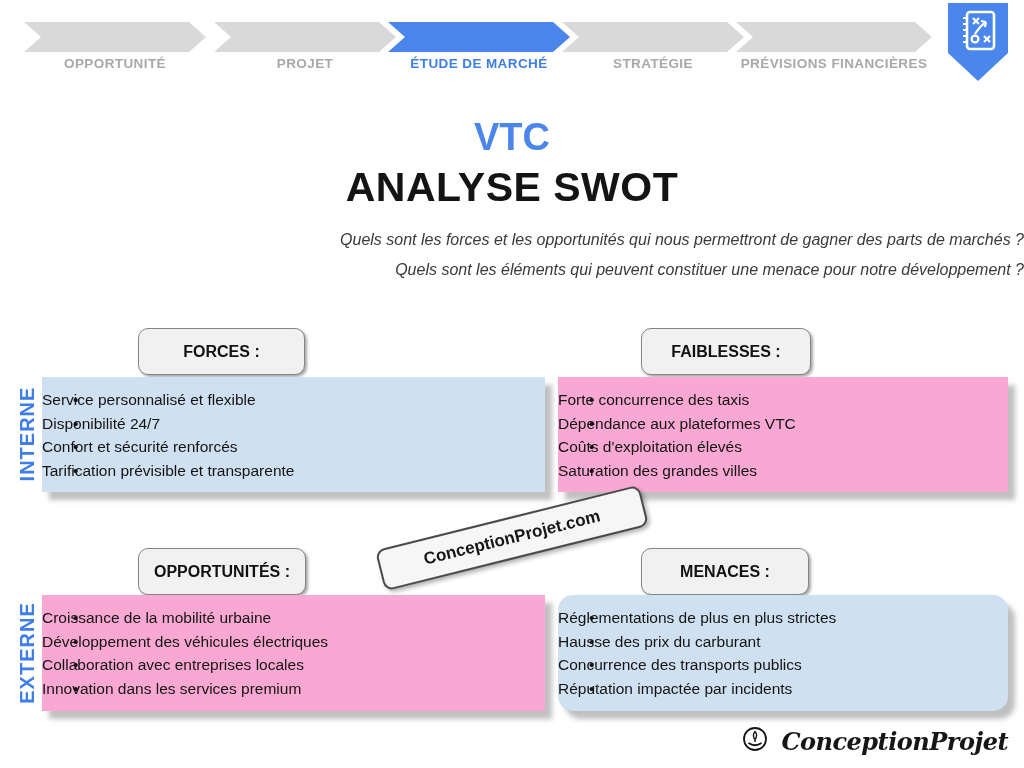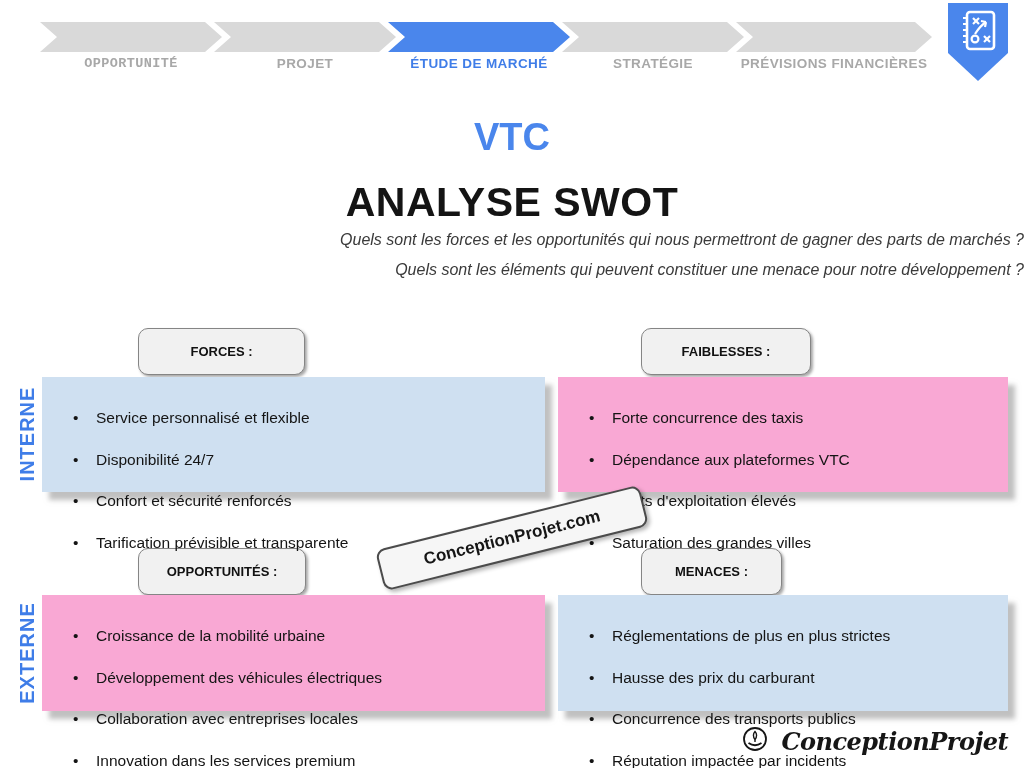--- a/index.html
+++ b/index.html
@@ -8,62 +8,62 @@
   .slide { position:relative; width:1024px; height:768px; background:#ffffff; overflow:hidden; }
 
   
   .chevron { position:absolute; top:22px; height:30px; background:#d9d9d9;
     clip-path:polygon(0 0, calc(100% - 17px) 0, 100% 50%, calc(100% - 17px) 100%, 0 100%, 17px 50%); }
   .chevron.active { background:#4a86ec; }
   .step-label { position:absolute; top:56px; text-align:center; font-size:13.5px; font-weight:bold;
     color:#a8a8a8; letter-spacing:0.4px; white-space:nowrap; }
   .step-label.active { color:#3f7de8; }
 
-  .c1 { left:40px;  width:182px;font-family:Liberation Mono, monospace; }
+  .c1 { left:24px;  width:182px; }
   .c2 { left:214px; width:182px; }
   .c3 { left:388px; width:182px; }
   .c4 { left:562px; width:182px; }
   .c5 { left:736px; width:196px; }
 
   
   .ribbon { position:absolute; left:948px; top:3px; width:60px; height:78px; background:#4a86ec;
     clip-path:polygon(0 0, 100% 0, 100% 64%, 50% 100%, 0 64%); display:flex; justify-content:center; }
   .ribbon svg { margin-top:7px; }
 
   
   .title-project { position:absolute; top:116px; left:0; width:100%; text-align:center;
     font-size:38px; font-weight:bold; color:#4a86ec; }
   .title-main { position:absolute; top:164px; left:0; width:100%; text-align:center;
-    font-size:41px; font-weight:bold; color:#141414; letter-spacing:0.5px;margin-top:15px; }
+    font-size:41px; font-weight:bold; color:#141414; letter-spacing:0.5px; }
   .subtitle { position:absolute; left:0; width:100%; text-align:right; font-style:italic;
     font-size:16px; color:#3a3a3a; }
   .sub1 { top:231px; }
   .sub2 { top:261px;padding-left:45px; }
 
   
   .qhead { position:absolute; height:47px; background:#f1f1f1; border:1px solid #858585;
     border-radius:10px; box-shadow:2px 2px 3px rgba(0,0,0,0.35);
     display:flex; align-items:center; justify-content:center;
-    font-size:13px; font-weight:bold; color:#111111; }
+    font-size:16px; font-weight:bold; color:#111111; }
   .qh-forces       { left:138px; top:328px; width:167px; }
   .qh-faiblesses   { left:641px; top:328px; width:170px; }
   .qh-opportunites { left:138px; top:548px; width:168px; }
-  .qh-menaces      { left:641px; top:548px; width:141px; }
+  .qh-menaces      { left:641px; top:548px; width:168px; }
 
   
   .qbox { position:absolute; box-shadow:7px 8px 5px rgba(140,140,140,0.55); }
   .tone-blue { background:#cfe0f1; }
   .tone-gray { background:#f9a8d4; }
   .qb-forces       { left:42px;  top:377px; width:503px; height:115px; }
   .qb-faiblesses   { left:558px; top:377px; width:450px; height:115px; }
   .qb-opportunites { left:42px;  top:595px; width:503px; height:116px; }
-  .qb-menaces      { left:558px; top:595px; width:450px; height:116px; }
+  .qb-menaces      { left:558px; top:595px; width:450px; height:116px;border-radius:15px; }
   .qbox ul { list-style:none; padding-top:11px; }
-  .qbox li { position:relative; padding-left:54px; font-size:15.5px; color:#141414;
-    line-height:23.5px;margin-top:18px; }
+  .qbox li { position:relative; font-size:15.5px; color:#141414;
+    line-height:23.5px; }
   .qbox li::before { content:"\2022"; position:absolute; left:31px; top:0; color:#141414; }
 
   
   .vlabel { position:absolute; width:115px; height:46px; line-height:46px; text-align:center;
     transform:rotate(-90deg); font-size:20px; font-weight:bold; color:#3f7de8; letter-spacing:1px; }
   .v-interne { left:-31px; top:411px; }
   .v-externe { left:-31px; top:630px; }
 
   
   .watermark { position:absolute; left:376px; top:517px; width:272px; height:42px;

